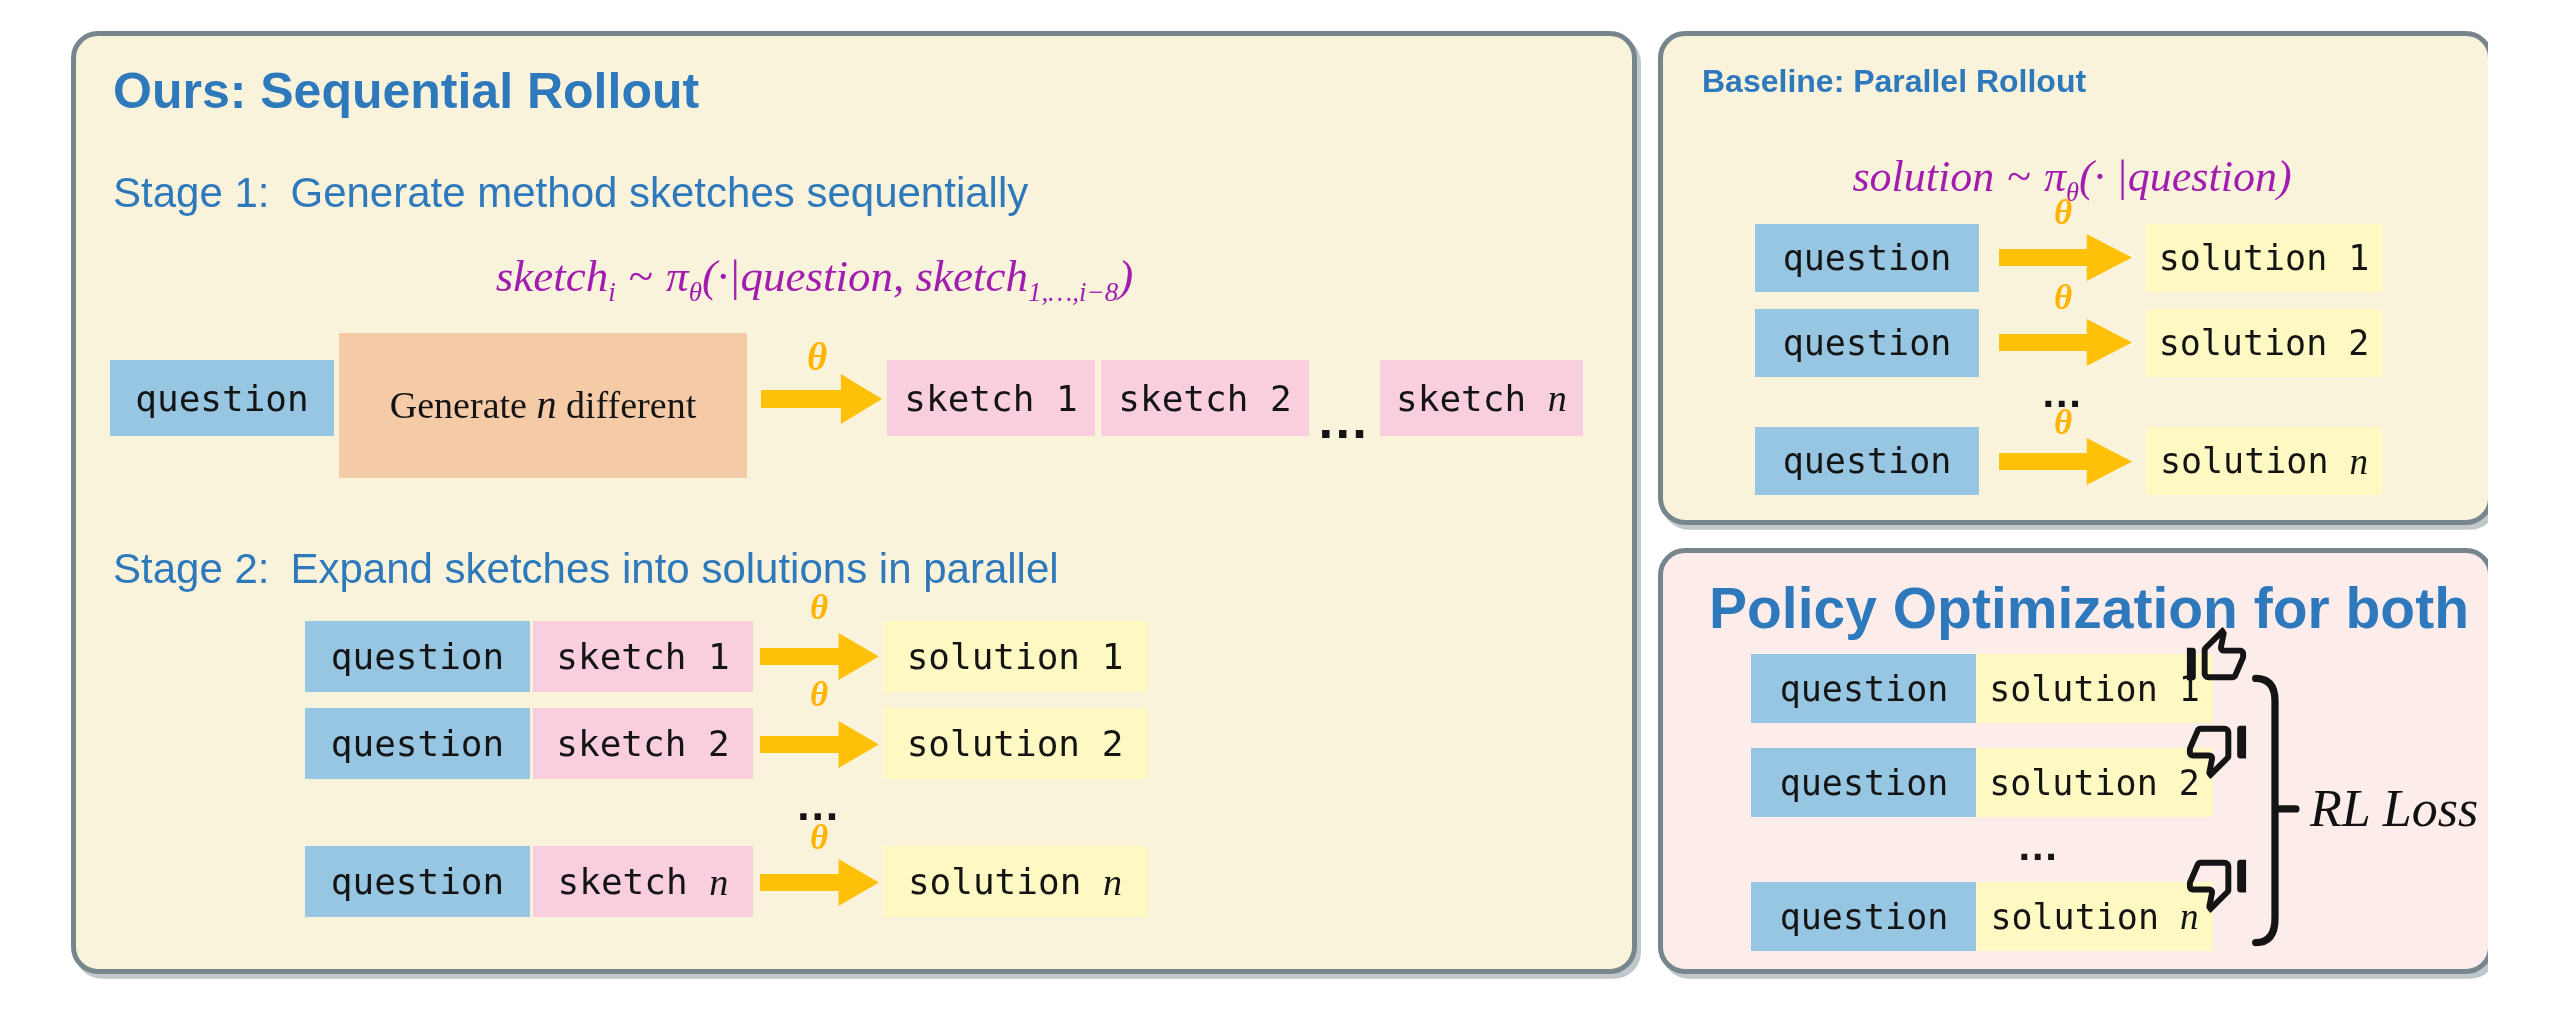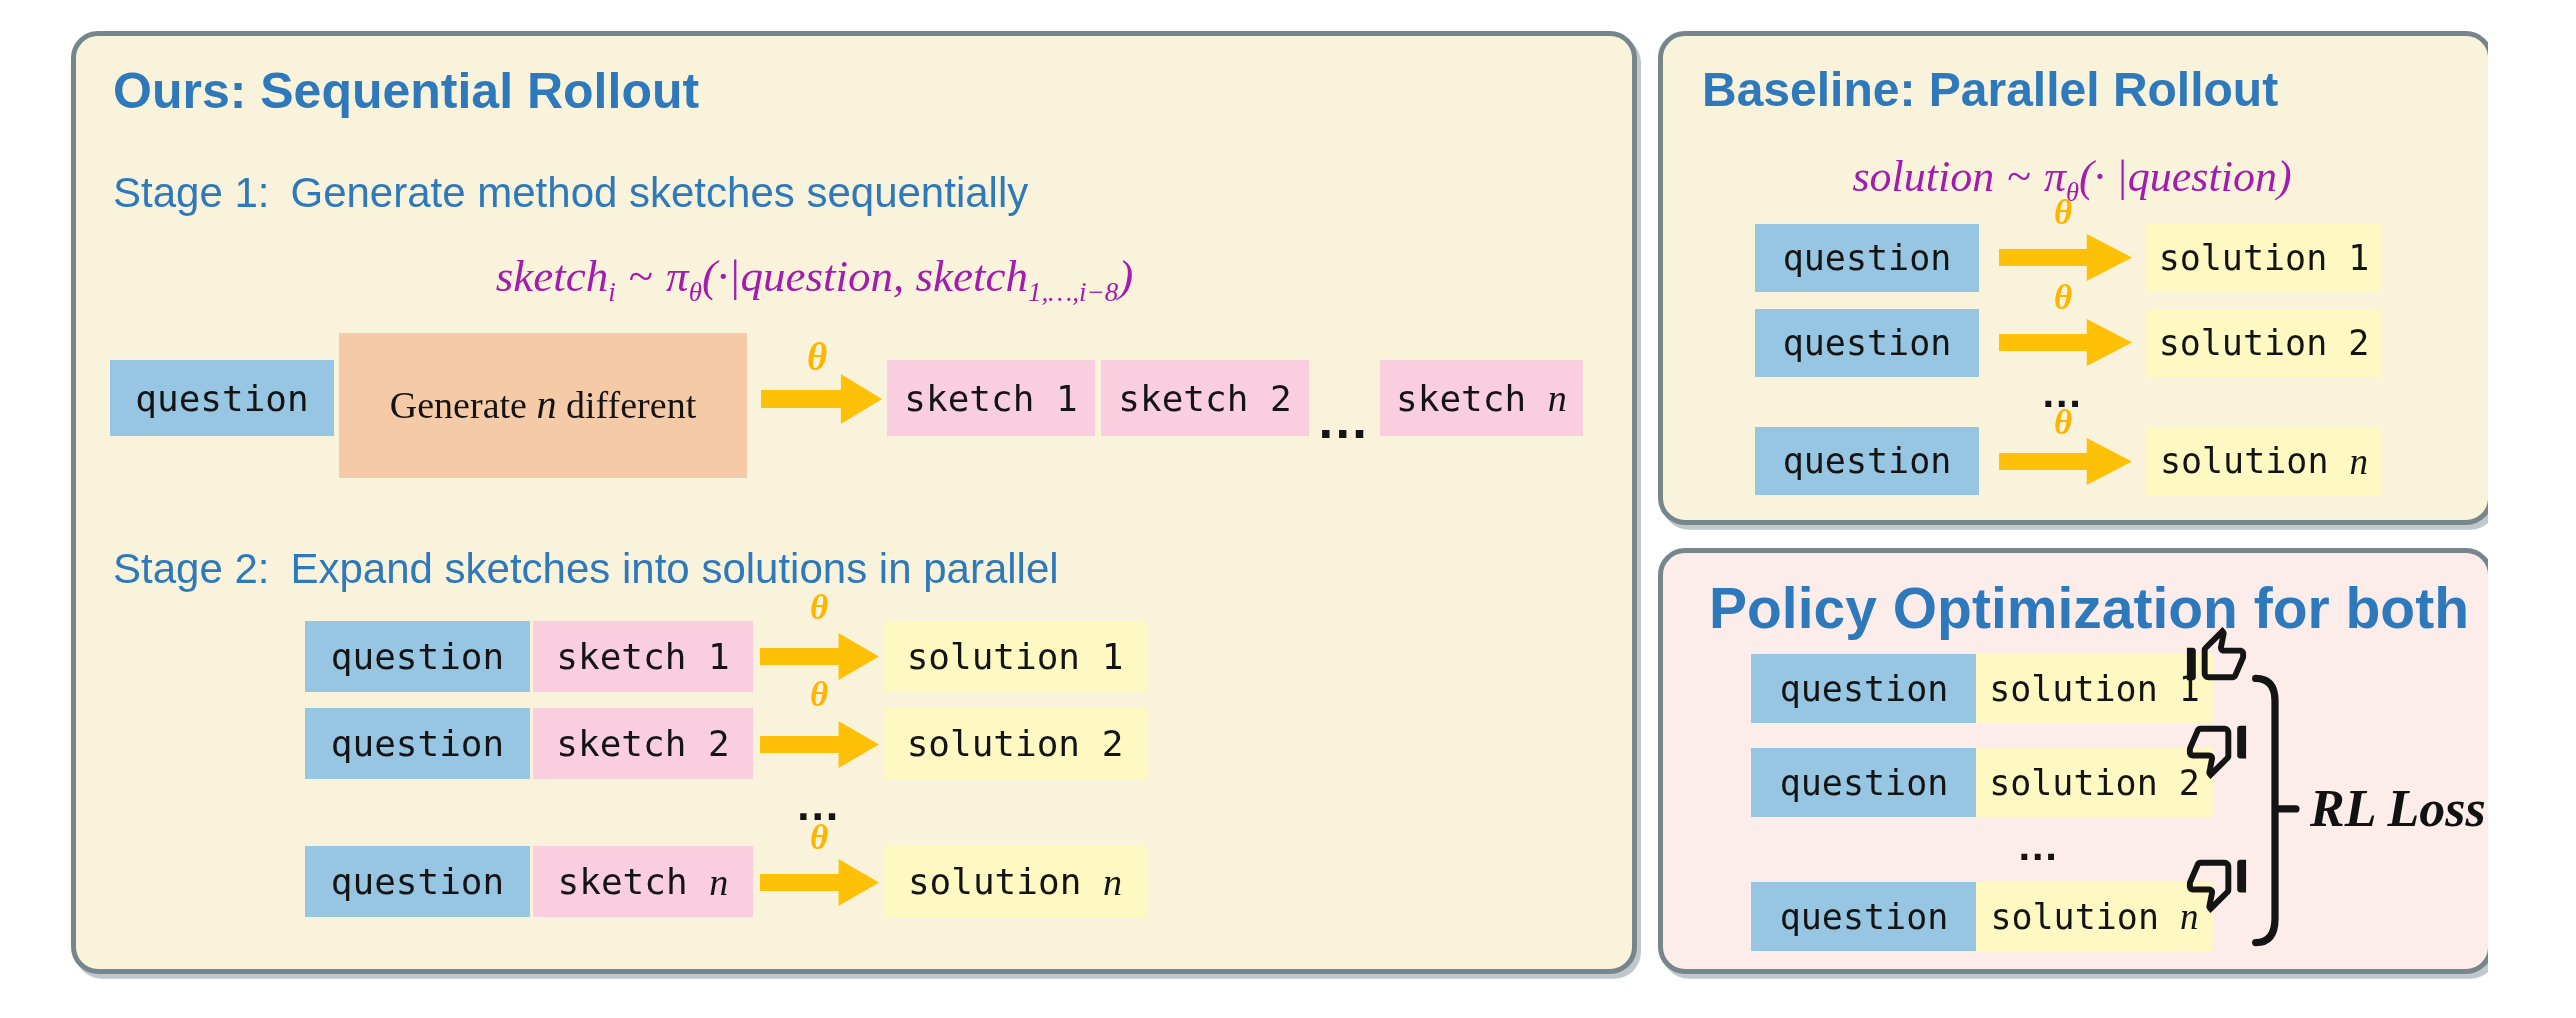--- a/index.html
+++ b/index.html
@@ -110,21 +110,21 @@
     <span>sketch </span><span class="var">n</span>
   </div>
   <div class="theta" style="left:819px;top:812px;font-size:35px;">θ</div>
   <div class="arrow" style="left:760px;top:851px;width:119px;height:47px;"></div>
   <div class="box solbox" style="left:883px;top:838px;width:264px;height:71px;">
     <span>solution </span><span class="var">n</span>
   </div>
 
   <div class="panel cream" style="left:1658px;top:22.6px;width:825px;height:484px;"></div>
 
-  <div class="title" style="left:1702px;top:56px;font-size:48px;">Baseline: Parallel Rollout</div>
+  <div class="title" style="left:1702px;top:56px;font-size:32px;">Baseline: Parallel Rollout</div>
 
   <div class="formula" style="left:1701px;top:143px;width:742px;font-size:44px;">
     <span>solution</span><span class="tilde">~</span><span>π</span><sub>θ</sub><span>(· |</span><span>question</span><span>)</span>
   </div>
 
   <div class="box qbox" style="left:1755px;top:216px;width:224px;height:68px;font-size:35px;">
     <span>question</span>
   </div>
   <div class="theta" style="left:2063px;top:187px;font-size:35px;">θ</div>
   <div class="arrow" style="left:1999px;top:226px;width:133px;height:47px;"></div>
@@ -195,16 +195,16 @@
         </g>
       </svg>
   </div>
 
   <div style="position:absolute;left:2249px;top:664px;">
     <svg width="52" height="277" viewBox="0 0 64 344">
       <path d="M8 8 Q32 8 32 36 L32 306 Q32 336 8 336" fill="none" stroke="#141414" stroke-width="9" stroke-linecap="round"></path>
       <path d="M33 170 L58 170" fill="none" stroke="#141414" stroke-width="9" stroke-linecap="round"></path>
     </svg>
   </div>
-  <div class="rlloss" style="left:2310px;top:771px;font-weight:bold;">RL Loss</div>
+  <div class="rlloss" style="left:2310px;top:771px;">RL Loss</div>
 
 </div>
 
 
 </body></html>

